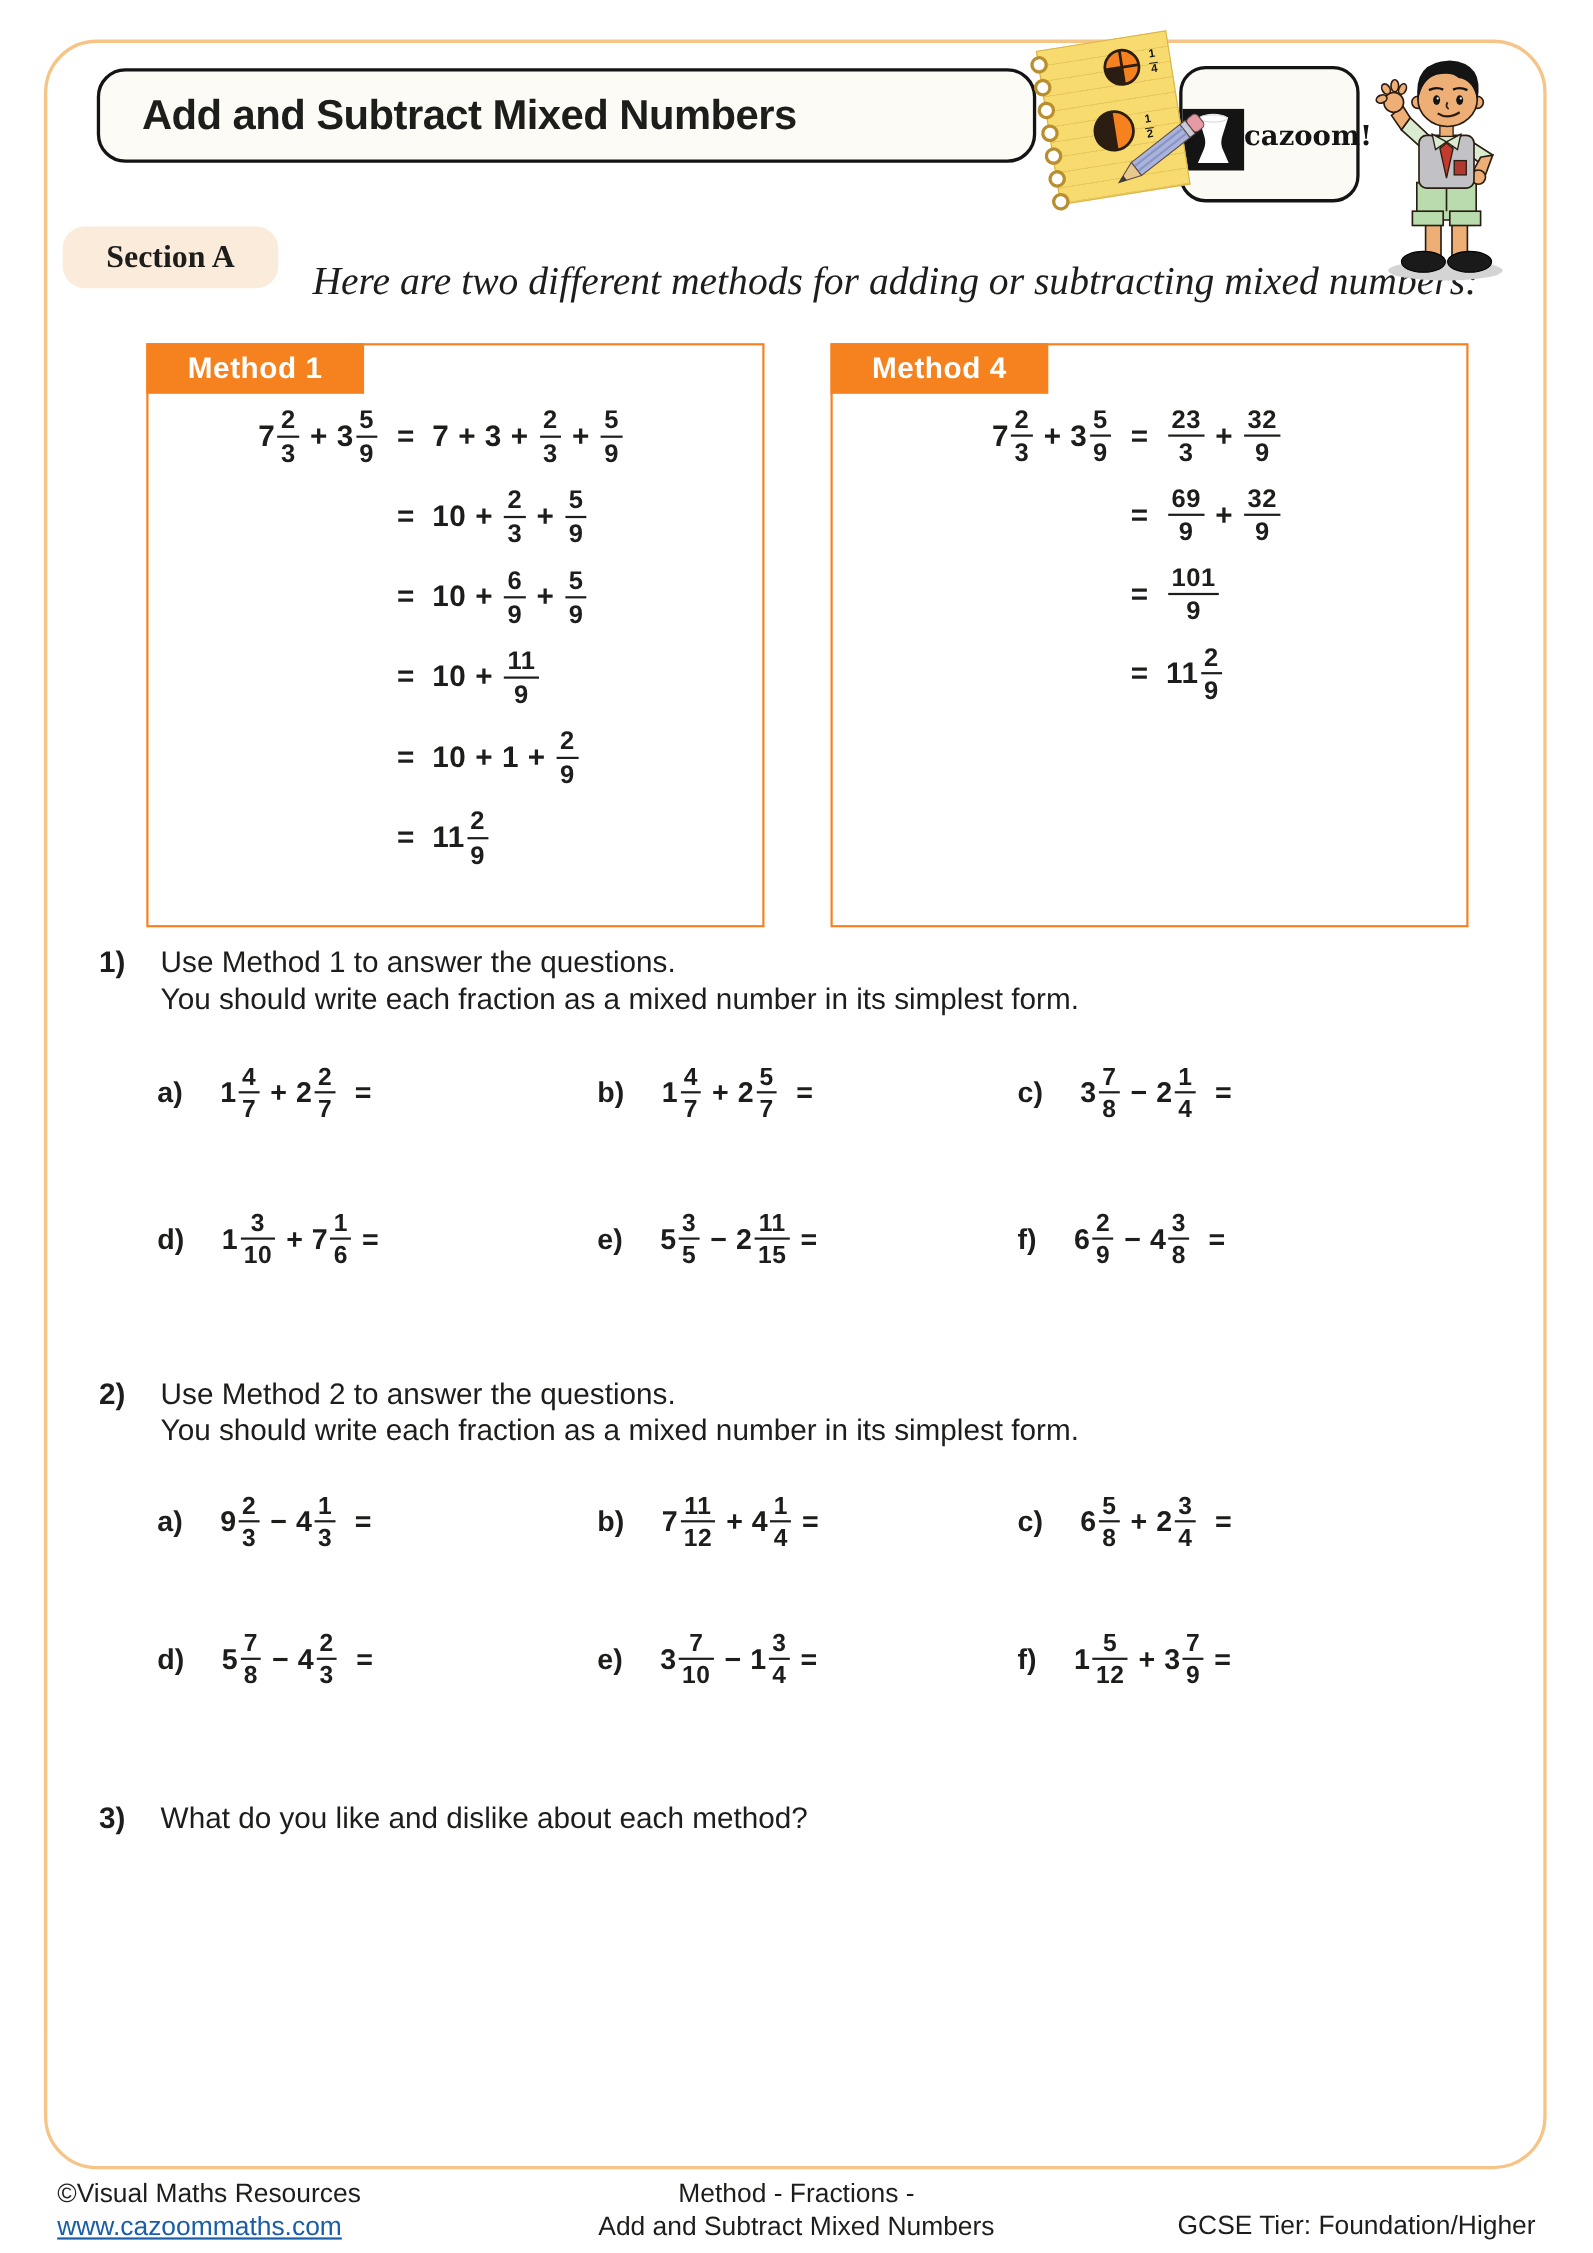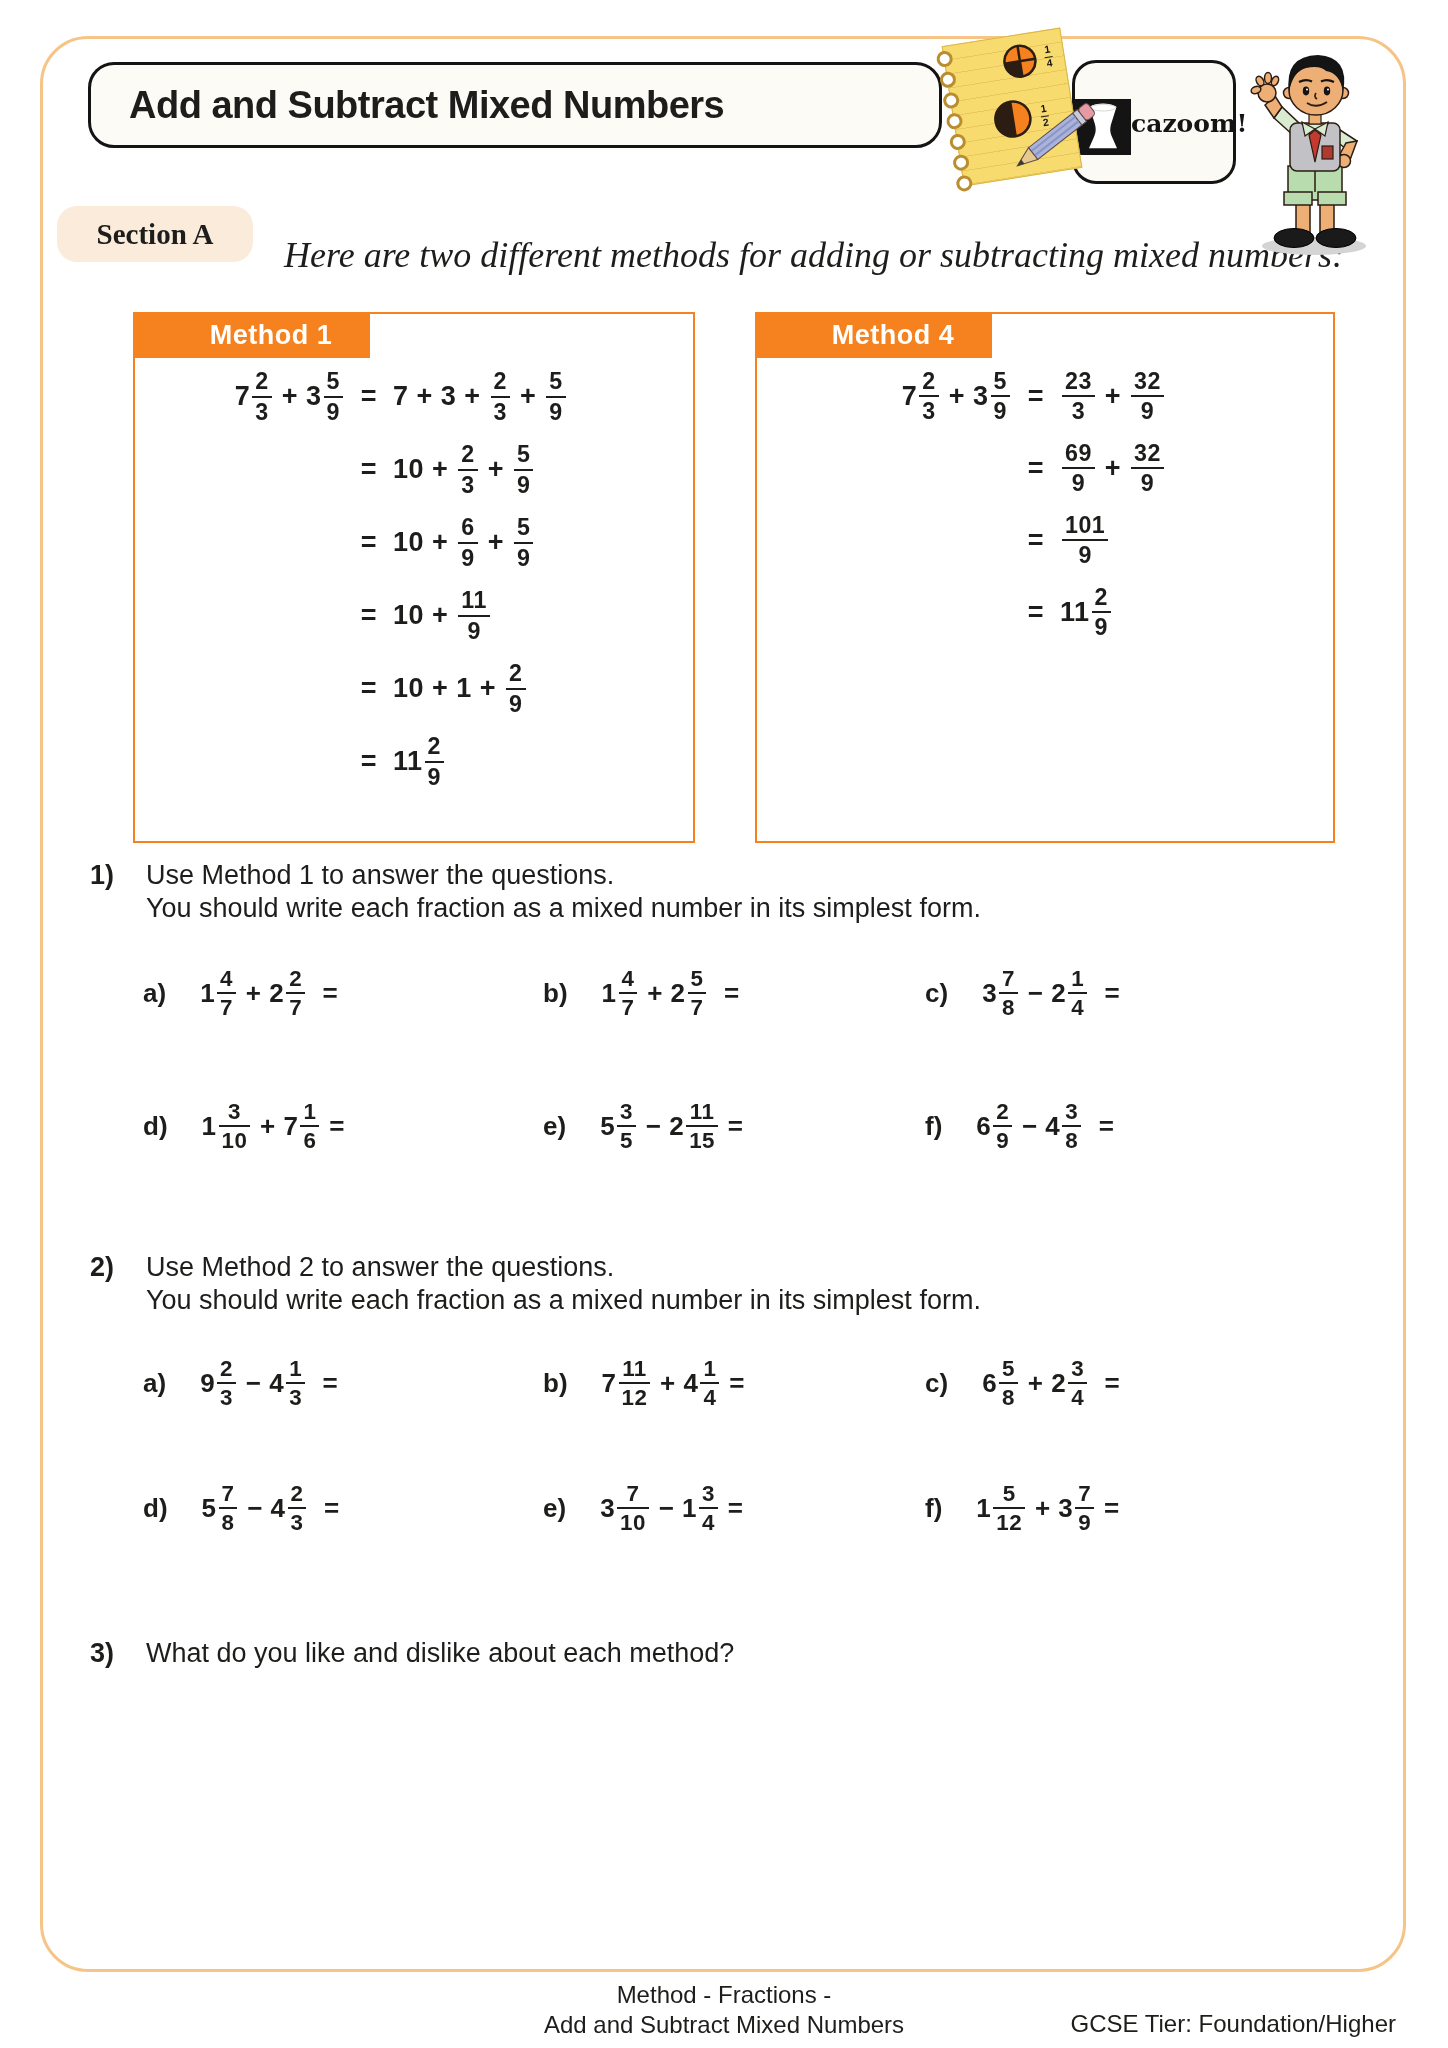--- a/index.html
+++ b/index.html
@@ -40,21 +40,21 @@
   
   .section-a{position:absolute;left:57px;top:206px;width:196px;height:56px;background:var(--section_bg);
         border-radius:20px;display:flex;align-items:center;justify-content:center;}
   .section-a-label{font-family:"Liberation Serif",serif;font-weight:700;font-size:29px;}
   .intro{position:absolute;left:284px;top:234px;font-family:"Liberation Serif",serif;font-style:italic;font-size:36px;}
   
   .method-box{position:absolute;top:312px;height:527px;border:2px solid var(--orange);background:#fff;}
   .method-box.m1{left:133px;width:558px;}
   .method-box.m2{left:755px;width:576px;}
   .m-tab{position:absolute;top:-2px;left:-2px;width:198px;height:46px;background:var(--orange);
-        color:#fff;font-weight:700;font-size:27px;display:flex;align-items:center;justify-content:center;letter-spacing:0.5px;padding-left:39px;}
+        color:#fff;font-weight:700;font-size:27px;display:flex;align-items:center;justify-content:center;letter-spacing:0.5px;}
   .m-body{padding-top:46px;}
   .mrow{display:flex;align-items:center;font-weight:700;font-size:27px;letter-spacing:0.5px;}
   .m1 .mrow{min-height:73px;}
   .m2 .mrow{min-height:72px;}
   .m-lhs{display:flex;justify-content:flex-end;align-items:center;}
   .m1 .m-lhs{width:210px;}
   .m2 .m-lhs{width:255px;}
   .m-eq{width:48px;text-align:center;flex:none;}
   .m-rhs{display:flex;align-items:center;}
   
@@ -555,18 +555,22 @@
           <span class="fn">7</span>
           <span class="fd">9</span>
         </span>
         <span class="txt"> =</span>
       </span>
     </div>
 
   <div class="q-number" style="left:90px;top:1638px;">3)</div>
   <div class="q-line" style="left:146px;top:1638px;">What do you like and dislike about each method?</div>
 
+  <div class="footer-left">
+    <div>©Visual Maths Resources</div>
+    <a class="footer-link">www.cazoommaths.com</a>
+  </div>
   <div class="footer-center">
     <div>Method - Fractions -</div>
     <div>Add and Subtract Mixed Numbers</div>
   </div>
   <div class="footer-right">GCSE Tier: Foundation/Higher</div>
 </div>
 
 </body></html>

